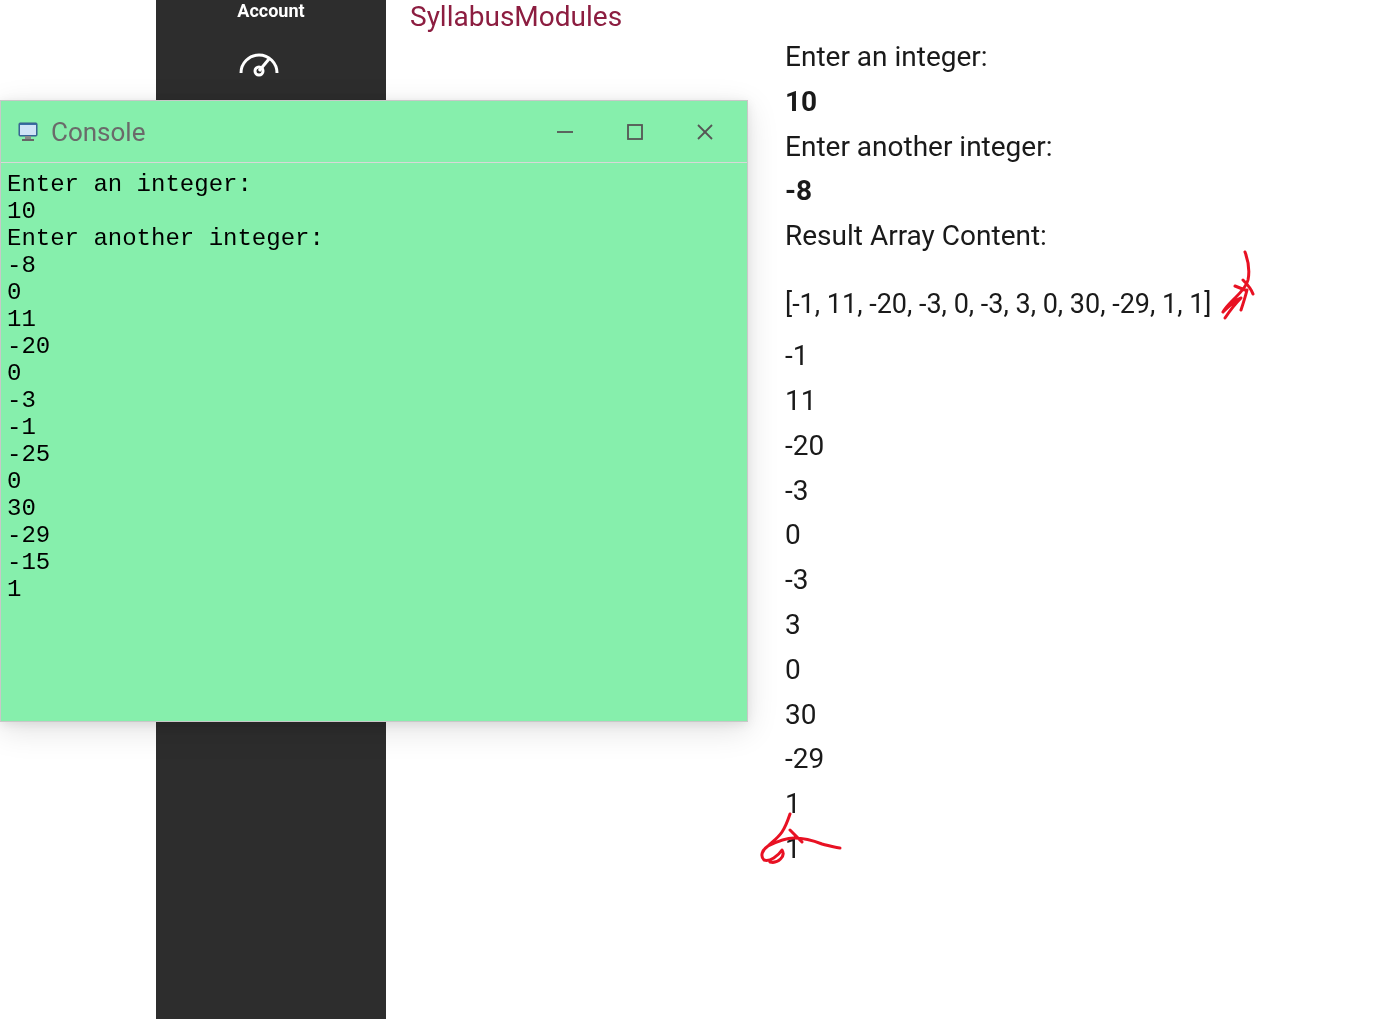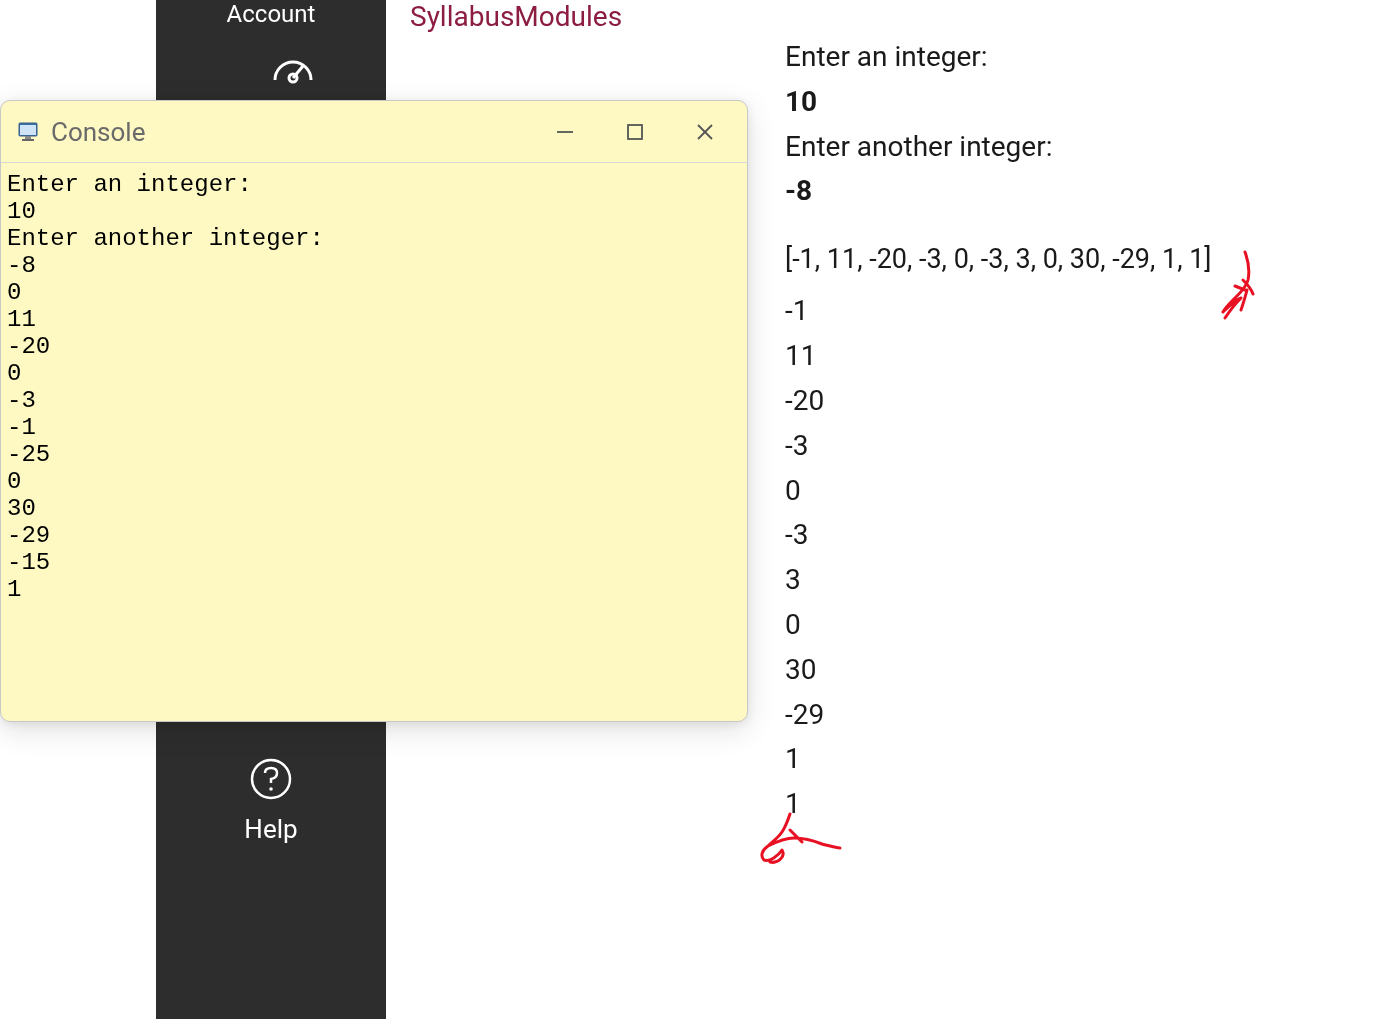--- a/index.html
+++ b/index.html
@@ -23,23 +23,23 @@
       width: 230px;
       height: 100%;
       background: #2d2d2d;
       color: #fff;
       display: flex;
       flex-direction: column;
       align-items: center;
     }
     .lms-sidebar .account-section {
       padding: 0 0 10px 0;
-      text-align: right;
-      font-size: 24px;
-      font-weight: 400;
+      text-align: left;
+      font-size: 18px;
+      font-weight: 700;
     }
     .lms-sidebar .dashboard-icon {
       margin-top: 20px;
     }
     .lms-sidebar .dashboard-icon svg {
       width: 44px;
       height: 36px;
     }
     .lms-sidebar .help-section {
       position: absolute;
@@ -94,23 +94,23 @@
       font-size: 28px;
       line-height: 1.6;
     }
     
     .console-window {
       position: absolute;
       left: 0;
       top: 100px;
       width: 748px;
       height: 622px;
-      background: #fef9c3;
+      background: #86efac;
       border: 1px solid #c8c8c8;
-      border-radius: 10px;
+      border-radius: 0;
       box-shadow: 0 8px 30px rgba(0,0,0,0.12), 0 2px 10px rgba(0,0,0,0.08);
       display: flex;
       flex-direction: column;
       z-index: 100;
     }
     .console-titlebar {
       height: 62px;
       display: flex;
       align-items: center;
       padding: 0 10px 0 16px;
@@ -172,42 +172,33 @@
   <div class="account-section">
     <div>Account</div>
     <div class="dashboard-icon">
       <svg viewBox="0 0 44 36">
         <path d="M4 32 A18 18 0 0 1 40 32" stroke="#fff" stroke-width="3" fill="none"></path>
         <circle cx="22" cy="30" r="4" stroke="#fff" stroke-width="3" fill="none"></circle>
         <line x1="22" y1="30" x2="32" y2="18" stroke="#fff" stroke-width="3"></line>
       </svg>
     </div>
   </div>
-  <div class="help-section">
-    <div>
-      <svg viewBox="0 0 42 42">
-        <circle cx="21" cy="21" r="19" stroke="#fff" stroke-width="2.5" fill="none"></circle>
-        <path d="M15 15 Q15 10 21 10 Q27 10 27 15 Q27 20 21 21 L21 25" stroke="#fff" stroke-width="2.5" fill="none"></path>
-        <circle cx="21" cy="31" r="1.8" fill="#fff"></circle>
-      </svg>
-    </div>
-    <div class="help-label">Help</div>
-  </div>
 </div>
 
 <div class="course-nav">
   <a>Syllabus</a>
   <a>Modules</a>
 </div>
 
 <div class="content-panel">
   <div class="prompt">Enter an integer:</div>
   <div class="value">10</div>
   <div class="prompt">Enter another integer:</div>
   <div class="value">-8</div>
+  <div class="prompt">Result Array Content:</div>
   <div class="array-line">[-1, 11, -20, -3, 0, -3, 3, 0, 30, -29, 1, 1]</div>
   <div class="list-values">
     <div>-1</div>
     <div>11</div>
     <div>-20</div>
     <div>-3</div>
     <div>0</div>
     <div>-3</div>
     <div>3</div>
     <div>0</div>

